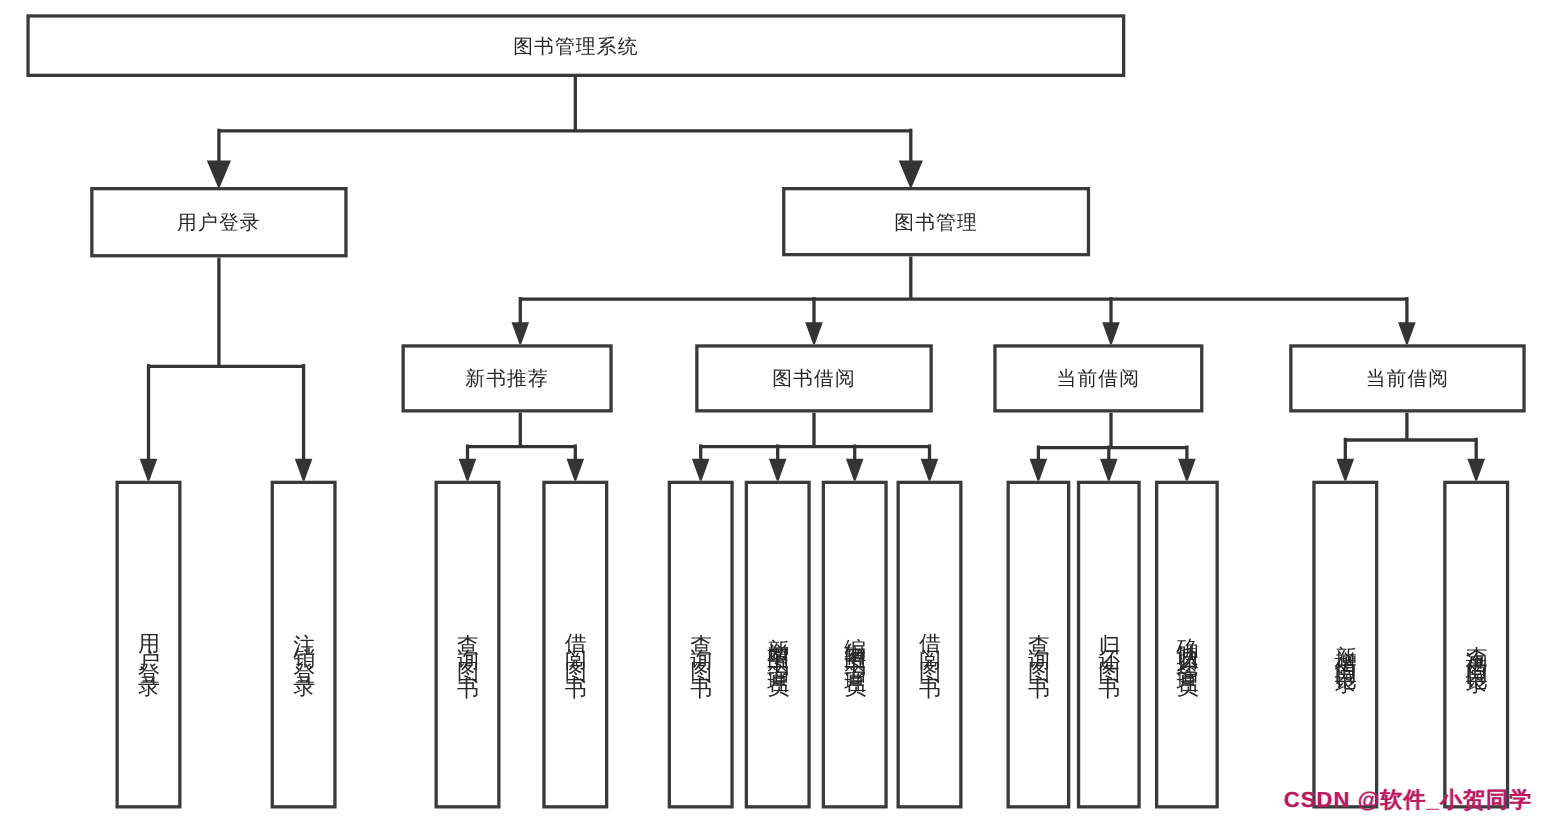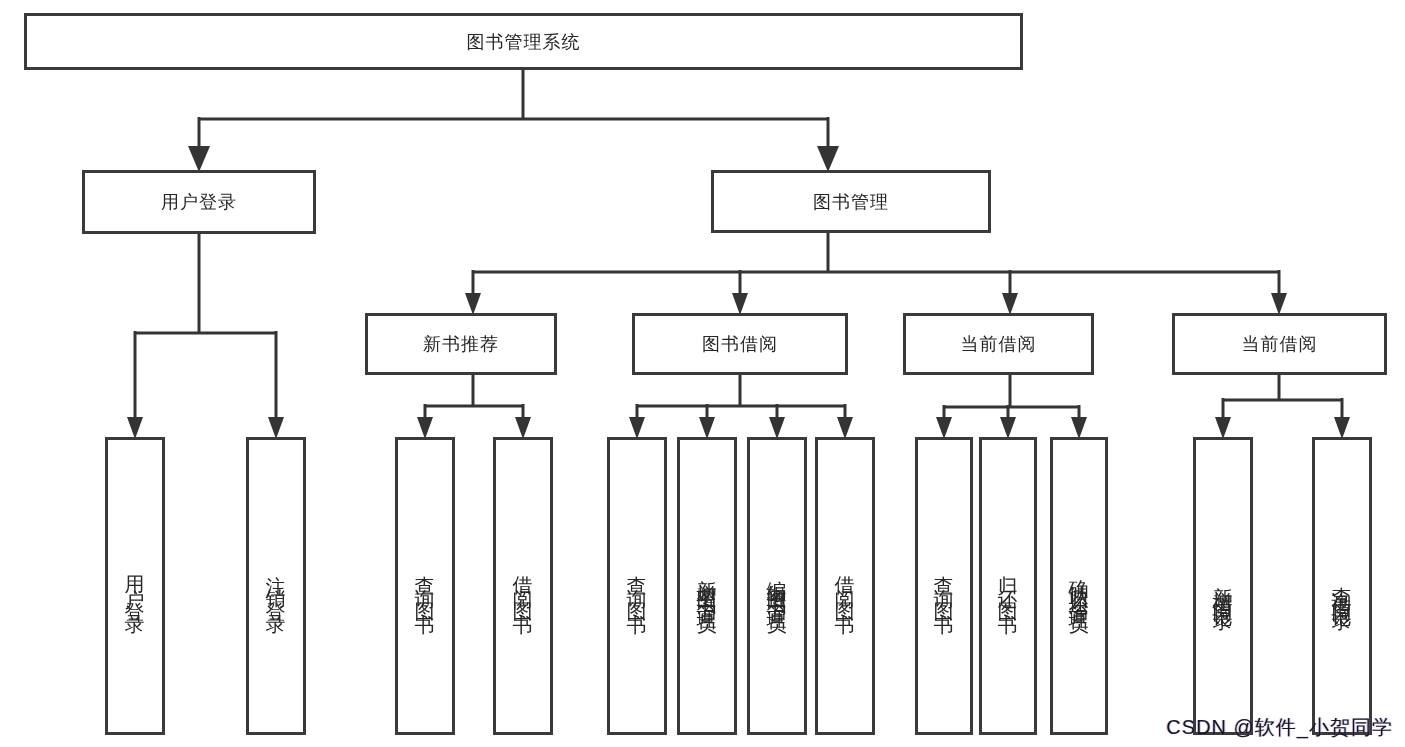--- a/index.html
+++ b/index.html
@@ -70,23 +70,24 @@
   .p-g4b { left: 979px; width: 58px; }
   .p-g4c { left: 1050px; width: 58px; }
   .p-g5a { left: 1193px; }
   .p-g5b { left: 1312px; }
   .watermark {
     position: absolute;
     right: 12px;
     bottom: 6px;
     font-size: 20px;
     letter-spacing: 1px;
-    color: #0f172a;
+    color: #be185d;
     text-shadow: -1px 0 0 rgba(220, 70, 70, 0.30), 1px 0 0 rgba(80, 110, 230, 0.30);
     white-space: nowrap;
+    font-weight: bold;
   }
 </style>
 </head>
 <body>
 
 <svg id="wires" viewBox="0 0 1405 747" xmlns="http://www.w3.org/2000/svg">
   <g stroke="#343434" stroke-width="3" fill="none">
 
     <line x1="523" y1="70" x2="523" y2="119"></line>
     <line x1="199" y1="119" x2="828" y2="119"></line>

